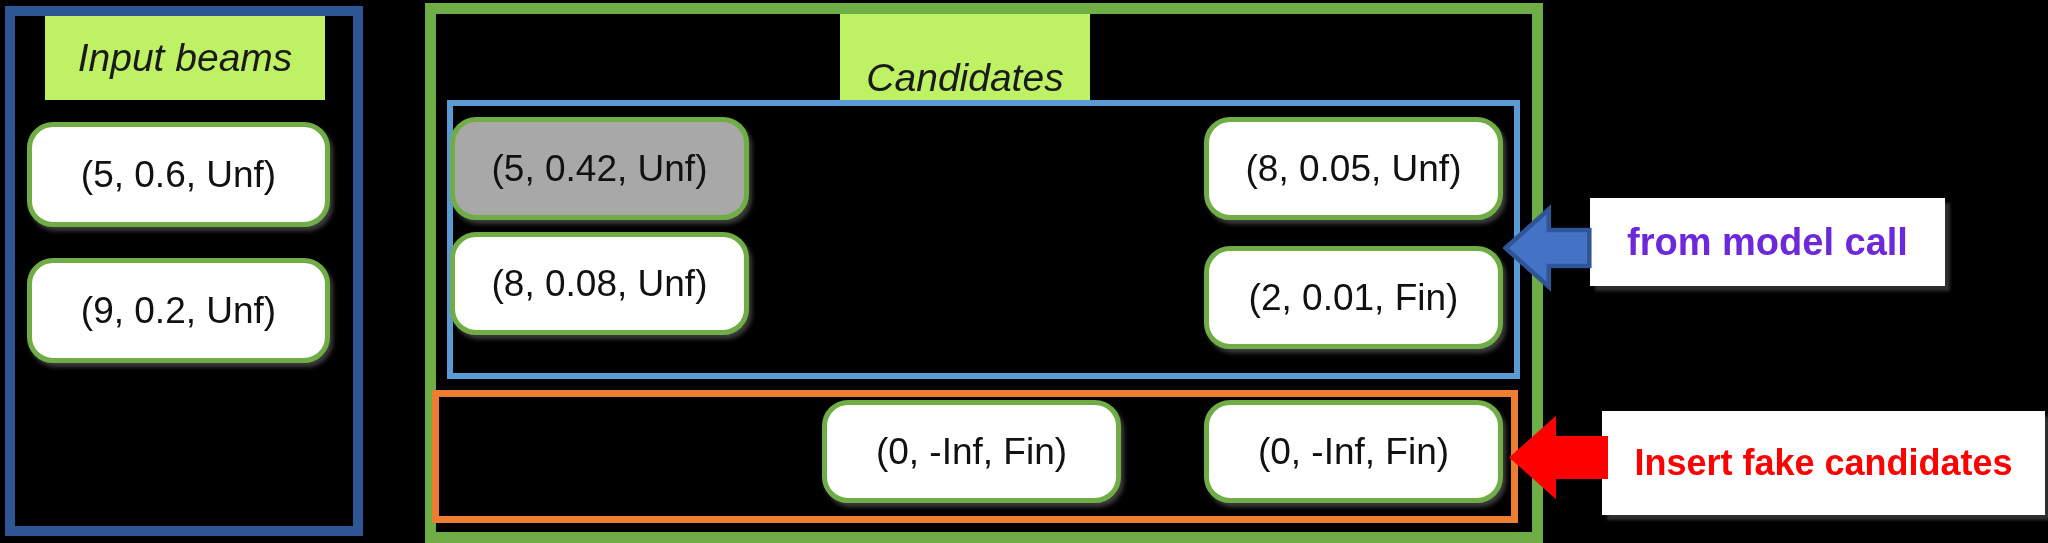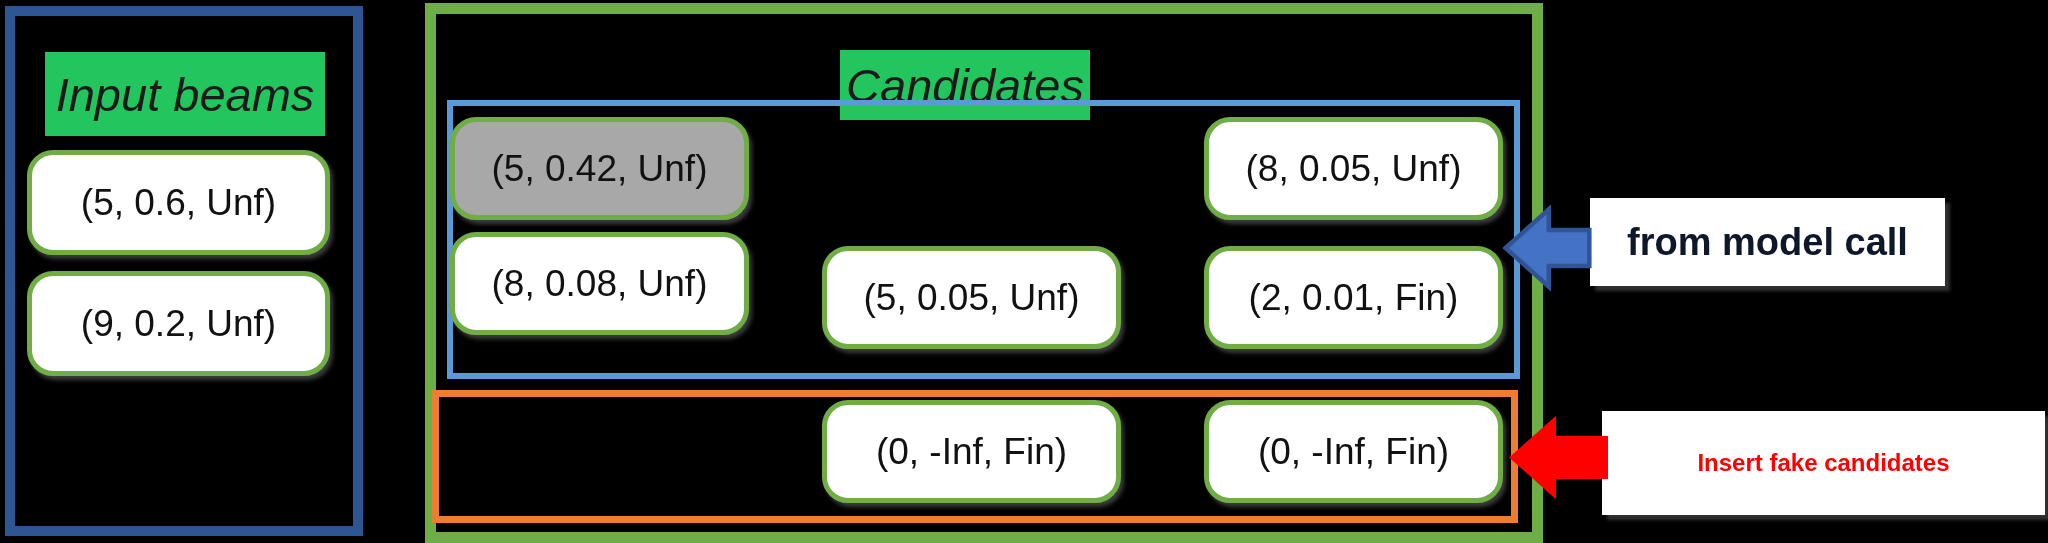--- a/index.html
+++ b/index.html
@@ -7,68 +7,67 @@
     position:relative;width:2048px;height:543px;background:#000;overflow:hidden;
     font-family:"Liberation Sans",sans-serif;
   }
   .panel{position:absolute;box-sizing:border-box;background:transparent;}
   .panel-input{left:5px;top:6px;width:358px;height:530px;border:10px solid #2e5694;}
   .panel-candidates{left:425px;top:3px;width:1118px;height:540px;border:11px solid #6fad47;}
   .group{position:absolute;box-sizing:border-box;}
   .group-model{left:447px;top:100px;width:1073px;height:279px;border:6px solid #5b9bd5;}
   .group-fake{left:432px;top:390px;width:1086px;height:133px;border:7px solid #ed7d31;}
   .title-box{
-    position:absolute;background:#22c55e;display:flex;align-items:center;justify-content:center;
-    font-style:italic;font-size:47px;color:#1a1a1a;margin-top:36px;
+    position:absolute;background:#bef264;display:flex;align-items:center;justify-content:center;
+    font-style:italic;font-size:39px;color:#1a1a1a;
   }
   .title-input{left:45px;top:16px;width:280px;height:84px;}
-  .title-candidates{left:840px;top:14px;width:250px;height:70px;}
+  .title-candidates{left:840px;top:14px;width:250px;height:86px;align-items:flex-end;}
   .cell{
     position:absolute;box-sizing:border-box;width:299px;height:103px;
     background:#ffffff;border:5px solid #70ad47;border-radius:26px;
     display:flex;align-items:center;justify-content:center;
     font-size:37px;color:#111;white-space:nowrap;
     box-shadow:3px 4px 4px rgba(110,110,110,.55);
   }
   .cell[data-variant="gray"]{background:#a8a8a8;}
-  .cell-input{width:303px;height:105px;left:27px;margin-top:28px;}
+  .cell-input{width:303px;height:105px;left:27px;}
   .anno{
     position:absolute;background:#ffffff;display:flex;align-items:center;justify-content:center;
     font-weight:bold;white-space:nowrap;box-shadow:5px 5px 3px rgba(105,105,105,.45);
   }
-  .anno-blue{left:1590px;top:198px;width:355px;height:88px;color:#0f172a;font-size:38px;}
-  .anno-red{left:1602px;top:411px;width:443px;height:104px;color:#ff0000;font-size:24px;}
+  .anno-blue{left:1590px;top:198px;width:355px;height:88px;color:#6d28d9;font-size:38px;}
+  .anno-red{left:1602px;top:411px;width:443px;height:104px;color:#ff0000;font-size:36px;}
   .arrow{position:absolute;z-index:5;}
 </style>
 </head>
 <body>
 
 <div class="stage">
 
   <div class="panel panel-input"></div>
   <div class="title-box title-input">
     <span>Input beams</span>
   </div>
   <div class="cell cell-input" style="top:122px" data-variant="white">(5, 0.6, Unf)</div>
-  <div class="cell cell-input" style="top:243px" data-variant="white">(9, 0.2, Unf)</div>
+  <div class="cell cell-input" style="top:258px" data-variant="white">(9, 0.2, Unf)</div>
 
   <div class="panel panel-candidates"></div>
   <div class="title-box title-candidates">
     <span>Candidates</span>
   </div>
 
   <div class="group group-model"></div>
 
   <div class="group group-fake"></div>
 
   <div class="cell" style="left:450px;top:117px" data-variant="gray">(5, 0.42, Unf)</div>
   <div class="cell" style="left:1204px;top:117px" data-variant="white">(8, 0.05, Unf)</div>
 
   <div class="cell" style="left:450px;top:232px" data-variant="white">(8, 0.08, Unf)</div>
-  <div class="cell" style="left:822px;top:246px" data-variant="white">(5, 0.05, Unf)</div>
   <div class="cell" style="left:1204px;top:246px" data-variant="white">(2, 0.01, Fin)</div>
 
   <div class="cell" style="left:822px;top:400px" data-variant="white">(0, -Inf, Fin)</div>
   <div class="cell" style="left:1204px;top:400px" data-variant="white">(0, -Inf, Fin)</div>
 
   <div class="anno anno-blue">
     <span>from model call</span>
   </div>
   <div class="anno anno-red">
     <span>Insert fake candidates</span>

